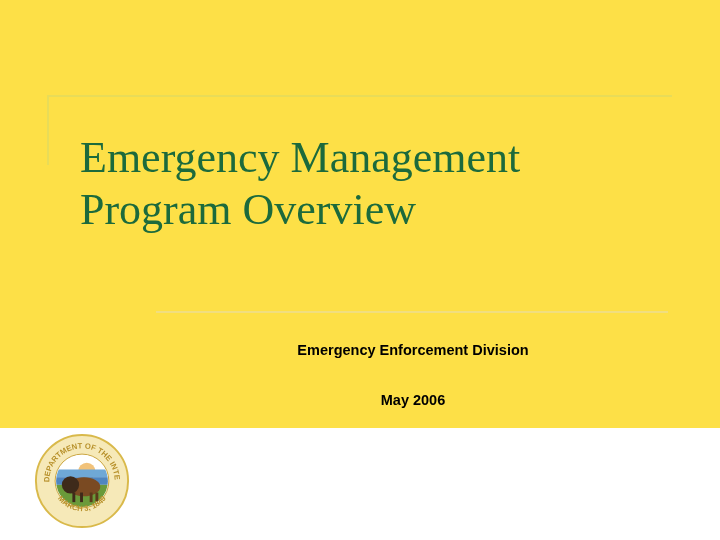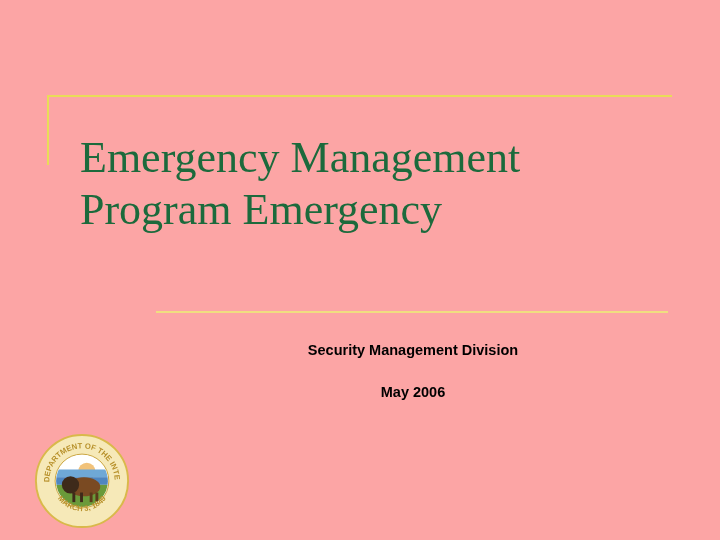--- a/index.html
+++ b/index.html
@@ -1,49 +1,49 @@
 <!DOCTYPE html>
 <html><head>
 <meta charset="utf-8">
 <style>
   html, body { margin: 0; padding: 0; }
   body { width: 720px; height: 540px; background: #ffffff; position: relative; overflow: hidden; }
-  .slide { position: absolute; left: 0; top: 0; width: 720px; height: 540px; background: #fca5a5; }
+  .slide { position: absolute; left: 0; top: 0; width: 720px; height: 428px; background: #fde047; }
   .frame-top { position: absolute; left: 47px; top: 95px; width: 625px; height: 2px; background: #e8dc58; }
   .frame-left { position: absolute; left: 47px; top: 95px; width: 2px; height: 70px; background: #e8dc58; }
   .divider { position: absolute; left: 156px; top: 311px; width: 512px; height: 2px; background: #f0de80; }
   .title {
     position: absolute; left: 80px; top: 132px; width: 600px;
     font-family: "Liberation Serif", "DejaVu Serif", serif;
     font-size: 44px; line-height: 52px; color: #1c6a3c; margin: 0; font-weight: normal;
   }
   .subtitle {
     position: absolute; left: 140px; top: 340px; width: 546px; text-align: center;
     font-family: "Liberation Sans", "DejaVu Sans", sans-serif;
     font-size: 14.5px; font-weight: bold; color: #000; line-height: 20px;
   }
-  .subtitle .date { margin-top: 22px; display: block; }
+  .subtitle .date { margin-top: 30px; display: block; }
   .seal { position: absolute; left: 34px; top: 433px; width: 96px; height: 96px; }
 </style>
 </head>
 <body>
 
 <div class="slide">
   <div class="frame-top"></div>
   <div class="frame-left"></div>
 
   <h1 class="title">
     <span>Emergency Management</span><br>
-    <span>Program Emergency</span>
+    <span>Program Overview</span>
   </h1>
 
   <div class="divider"></div>
 
   <div class="subtitle">
-    <span>Security Management Division</span><br>
+    <span>Emergency Enforcement Division</span><br>
     <span class="date">May 2006</span>
   </div>
 
   <svg class="seal" viewBox="0 0 100 100">
     <defs>
       <path id="arcTop" d="M 16 50 A 34 34 0 0 1 84 50"></path>
       <path id="arcBot" d="M 20 58 A 31 31 0 0 0 80 58"></path>
       <clipPath id="inner">
           <circle cx="50" cy="50" r="27"></circle>
         </clipPath>

